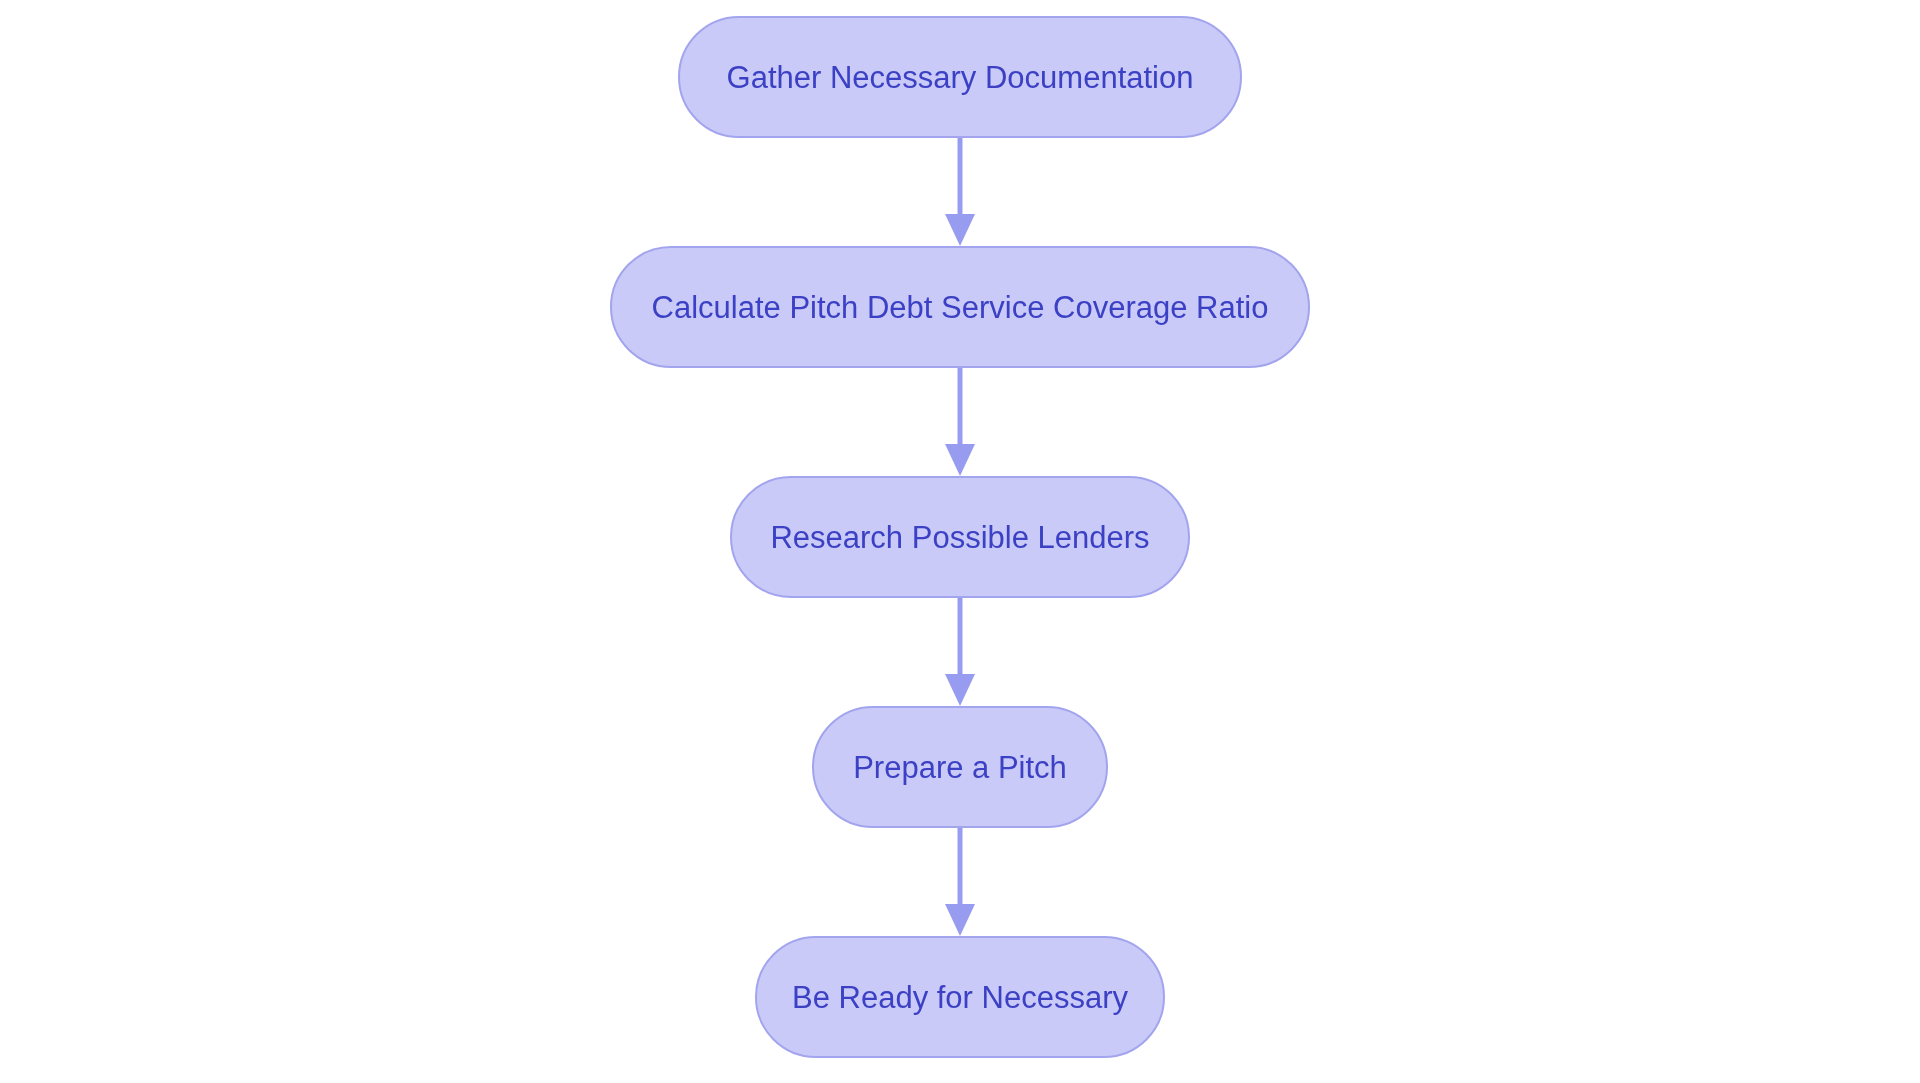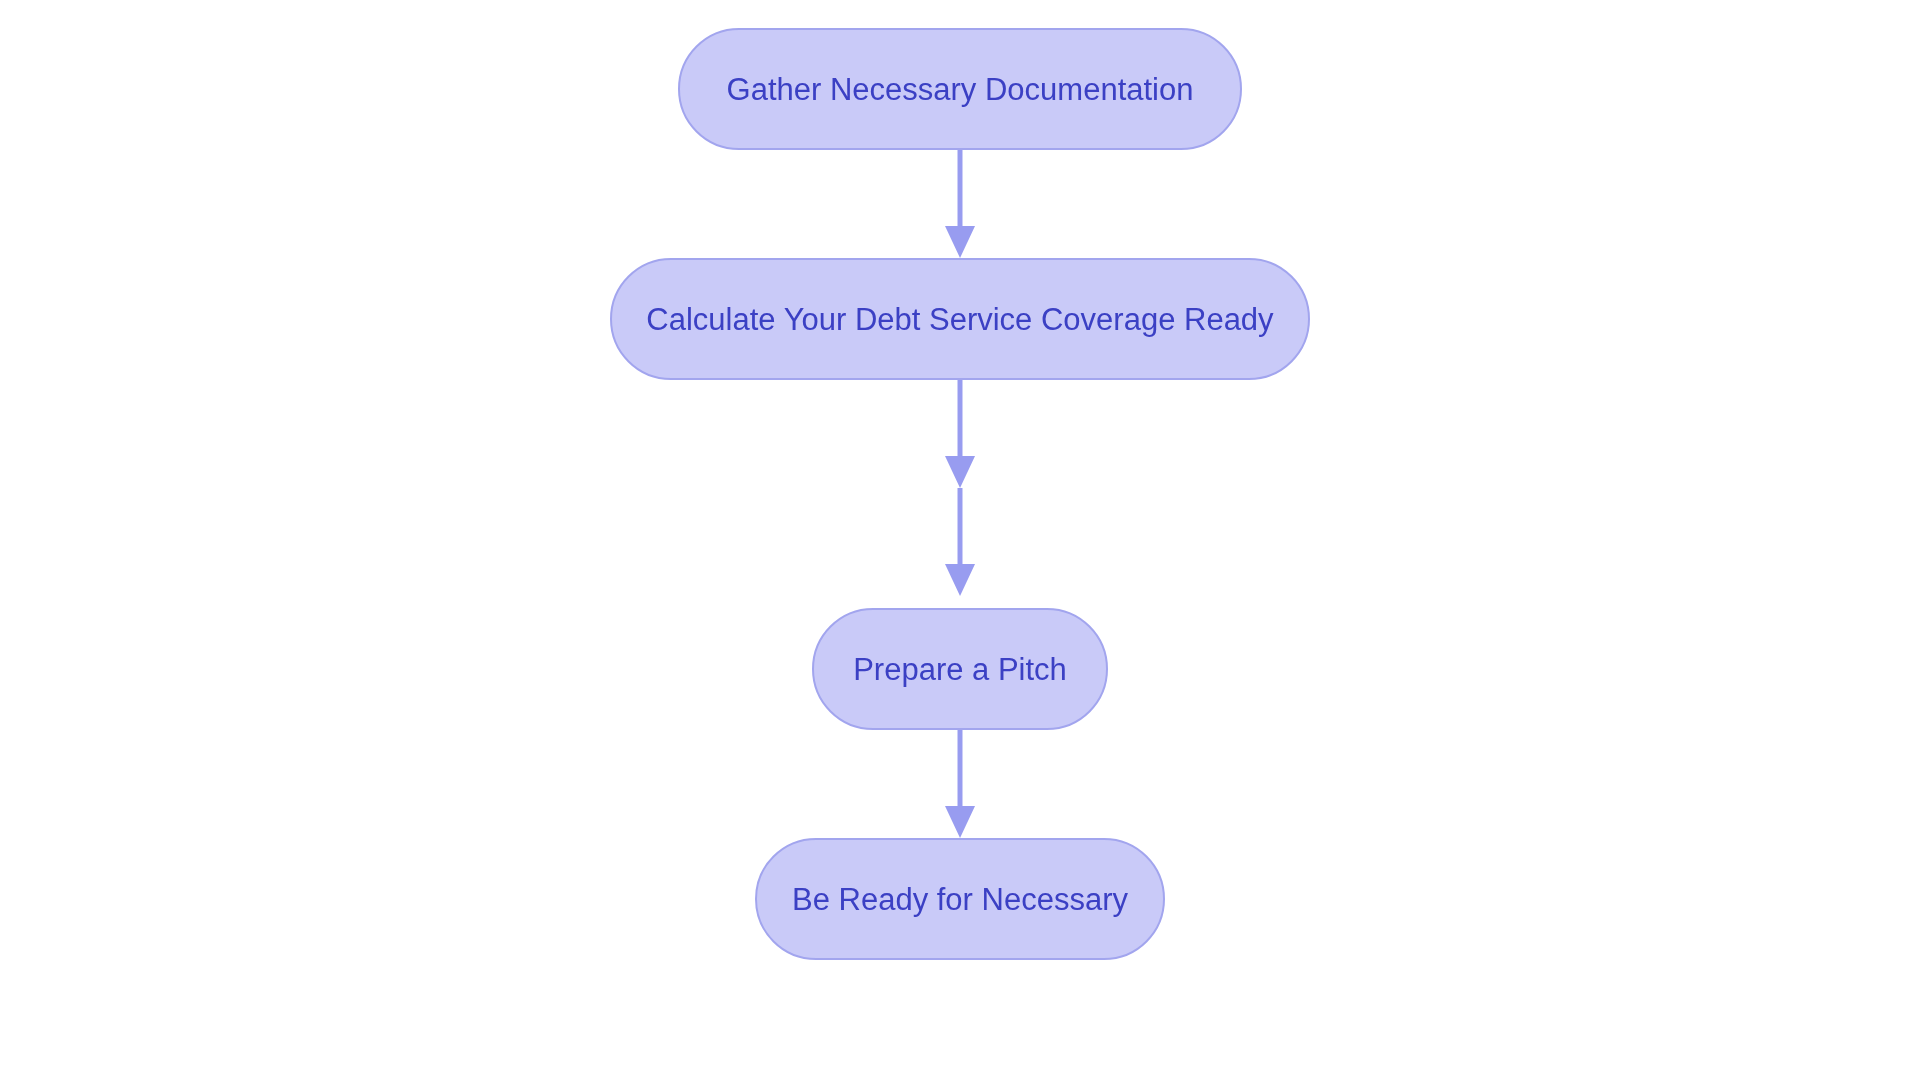--- a/index.html
+++ b/index.html
@@ -13,21 +13,21 @@
   html, body {
     width: 1920px;
     height: 1083px;
     background: var(--background);
     overflow: hidden;
     font-family: "Liberation Sans", "DejaVu Sans", sans-serif;
   }
   .flowchart {
     width: 1920px;
     height: 1083px;
-    padding-top: 28px;
+    padding-top: 16px;
     display: flex;
     flex-direction: column;
     align-items: center;
   }
   .node {
     height: 122px;
     flex: 0 0 122px;
     background: var(--node-fill);
     border: 2px solid var(--node-border);
     border-radius: 61px;
@@ -38,21 +38,21 @@
   .node-label {
     color: var(--node-text);
     font-size: 31px;
     line-height: 1;
     white-space: nowrap;
     text-align: center;
   }
   .n1 { width: 564px; }
   .n2 { width: 700px; }
   .n3 { width: 460px; }
-  .n4 { width: 296px; margin-top: 12px; }
+  .n4 { width: 296px; }
   .n5 { width: 410px; }
   .arrow {
     width: 40px;
     height: 108px;
     flex: 0 0 108px;
     display: block;
   }
   .arrow-line {
     stroke: var(--arrow);
     stroke-width: 5;
@@ -69,28 +69,31 @@
   <div class="node n1">
     <span class="node-label">Gather Necessary Documentation</span>
   </div>
 
   <svg class="arrow" viewBox="0 0 40 108" xmlns="http://www.w3.org/2000/svg">
     <line class="arrow-line" x1="20" y1="0" x2="20" y2="80"></line>
     <polygon class="arrow-head" points="5,76 35,76 20,108"></polygon>
   </svg>
 
   <div class="node n2">
-    <span class="node-label">Calculate Your Debt Service Coverage Ready</span>
+    <span class="node-label">Calculate Pitch Debt Service Coverage Ratio</span>
   </div>
 
   <svg class="arrow" viewBox="0 0 40 108" xmlns="http://www.w3.org/2000/svg">
     <line class="arrow-line" x1="20" y1="0" x2="20" y2="80"></line>
     <polygon class="arrow-head" points="5,76 35,76 20,108"></polygon>
   </svg>
 
+  <div class="node n3">
+    <span class="node-label">Research Possible Lenders</span>
+  </div>
 
   <svg class="arrow" viewBox="0 0 40 108" xmlns="http://www.w3.org/2000/svg">
     <line class="arrow-line" x1="20" y1="0" x2="20" y2="80"></line>
     <polygon class="arrow-head" points="5,76 35,76 20,108"></polygon>
   </svg>
 
   <div class="node n4">
     <span class="node-label">Prepare a Pitch</span>
   </div>
 

